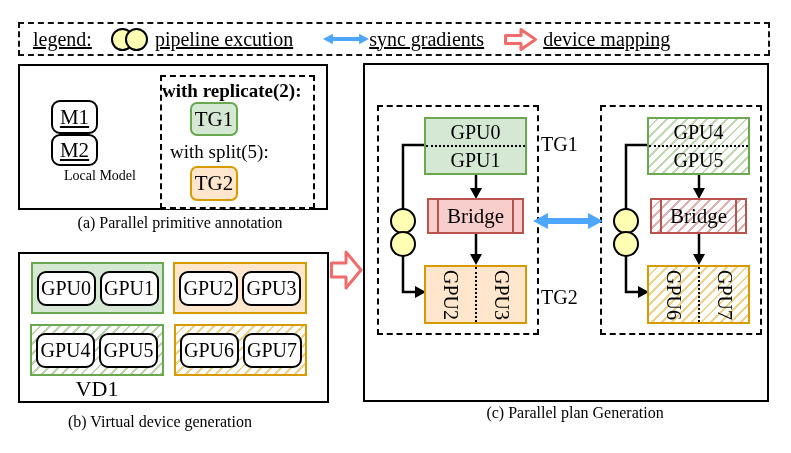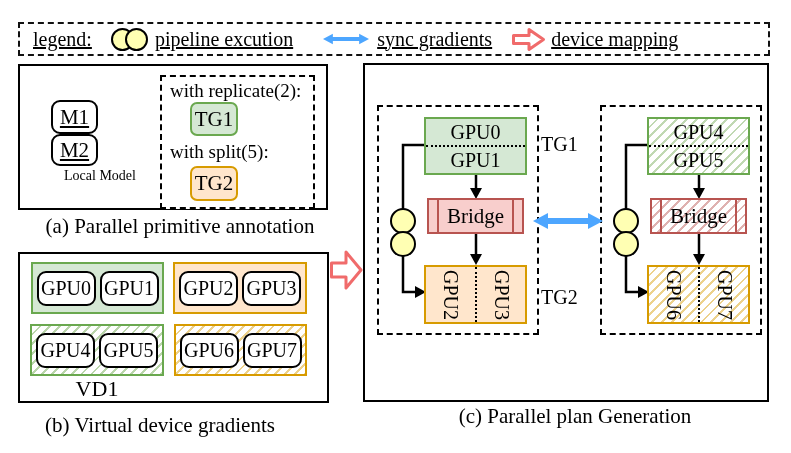--- a/index.html
+++ b/index.html
@@ -16,21 +16,21 @@
   #legend .lg-label { white-space:nowrap;text-decoration:underline; }
   .pipe-circles { display:flex; align-items:center; }
   .pipe-circle { width:23px; height:23px; border:2.5px solid #000; border-radius:50%;
                  background:#ffffb3; }
   .pipe-circle + .pipe-circle { margin-left:-9px; }
 
   
   .solid-box { border:2.5px solid #000; background:#fff; }
   .dashed-box { border:2px dashed #000; background:#fff; }
 
-  .caption { font-size:21px; text-align:center; white-space:nowrap; }
+  .caption { font-size:16px; text-align:center; white-space:nowrap; }
 
   
   .mbox { border:2.5px solid #000; border-radius:9px; background:#fff;
           display:flex; align-items:center; justify-content:center; font-size:21px;text-decoration:underline; }
   .tg-chip { border-radius:7px; display:flex; align-items:center; justify-content:center;
              font-size:21px; }
   .tg-green { background:#d5e8d4; border:2px solid #6aa84f; }
   .tg-orange { background:#ffe6cc; border:2px solid #d79b00; }
   .ann-text { font-size:19px; white-space:nowrap; }
 
@@ -85,38 +85,38 @@
   <div id="legend" class="abs">
     <span class="lg-label" style="margin-left:13px">legend:</span>
     <span class="pipe-circles" style="margin-left:19px">
       <span class="pipe-circle"></span>
       <span class="pipe-circle"></span>
     </span>
     <span class="lg-label" style="margin-left:7px">pipeline excution</span>
     <svg width="46" height="18" viewBox="0 0 70 18" style="margin-left:30px">
       <polygon points="0,9 15,1 15,6 55,6 55,1 70,9 55,17 55,12 15,12 15,17" fill="#4da6ff"></polygon>
     </svg>
-    <span class="lg-label" style="margin-left:8px">sync gradients</span>
+    <span class="lg-label" style="">sync gradients</span>
     <svg width="35" height="25" viewBox="0 0 35 25" style="margin-left:19px">
       <polygon points="2.5,8.5 18,8.5 18,2.5 32.5,12.5 18,22.5 18,16.5 2.5,16.5" fill="#fff" stroke="#f06b6b" stroke-width="3" stroke-linejoin="round"></polygon>
     </svg>
     <span class="lg-label" style="margin-left:5px">device mapping</span>
   </div>
 
   <div class="abs solid-box" style="left:18px; top:64px; width:310px; height:146px;">
     <div class="abs mbox" style="left:31px; top:34px; width:47px; height:34px;">
       <span>M1</span>
     </div>
     <div class="abs mbox" style="left:31px; top:68px; width:47px; height:32px;">
       <span>M2</span>
     </div>
     <div class="abs" style="left:0; top:102px; width:160px; text-align:center; font-size:14px;">Local Model</div>
 
     <div class="abs dashed-box" style="left:140px; top:9px; width:155px; height:134px;">
-      <div class="abs ann-text" style="left:8px; top:3px;">with replicate(2):</div>
+      <div class="abs ann-text" style="left:0; top:3px;font-weight:bold;">with replicate(2):</div>
       <div class="abs tg-chip tg-green" style="left:28px; top:25px; width:48px; height:34px;">
         <span>TG1</span>
       </div>
       <div class="abs ann-text" style="left:8px; top:64px;">with split(5):</div>
       <div class="abs tg-chip tg-orange" style="left:28px; top:89px; width:48px; height:35px;">
         <span>TG2</span>
       </div>
     </div>
   </div>
   <div class="abs caption" style="left:10px; top:214px; width:340px;">(a) Parallel primitive annotation</div>
@@ -149,21 +149,21 @@
     <div class="abs vd-group g-orange-hatch" style="left:154px; top:70px; width:133px; height:52px;">
       <div class="gpu-chip">
         <span>GPU6</span>
       </div>
       <div class="gpu-chip">
         <span>GPU7</span>
       </div>
     </div>
     <div class="abs vd-label" style="left:7px; top:122px; width:140px;">VD1</div>
   </div>
-  <div class="abs caption" style="left:0px; top:413px; width:320px;">(b) Virtual device gradients</div>
+  <div class="abs caption" style="left:0px; top:413px; width:320px;">(b) Virtual device generation</div>
 
   <svg class="abs" style="left:329px; top:248px;" width="35" height="44" viewBox="0 0 35 44">
     <polygon points="2.5,15 17,15 17,4 32,22 17,40 17,29 2.5,29" fill="#fff" stroke="#f06b6b" stroke-width="3" stroke-linejoin="round"></polygon>
   </svg>
 
   <div class="abs solid-box" style="left:363px; top:63px; width:406px; height:339px;">
 
     <div class="abs plan-box" style="left:12px; top:40px; width:162px; height:230px;">
       <svg class="abs" style="left:0; top:0;" width="158" height="226" viewBox="0 0 158 226">
         <path d="M46 38 H24 V185 H36" fill="none" stroke="#000" stroke-width="2.5"></path>

